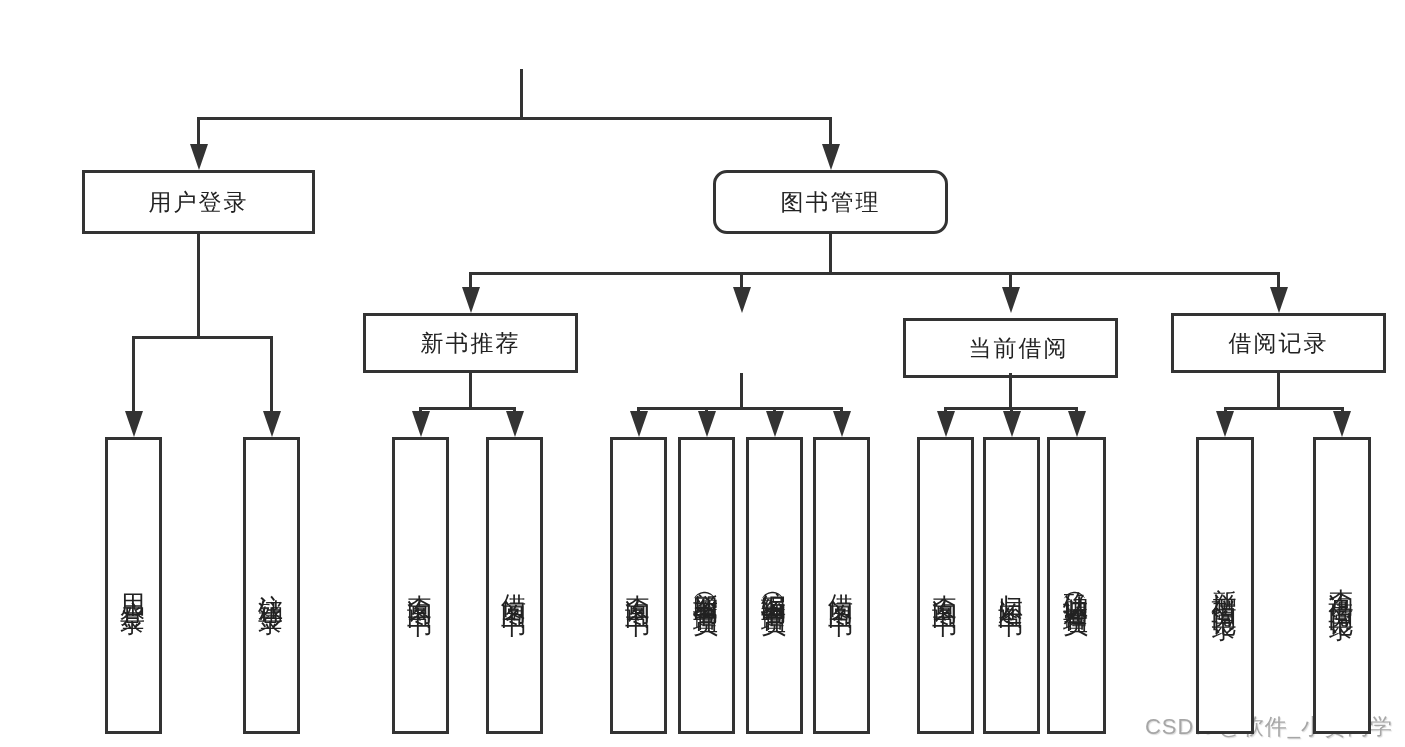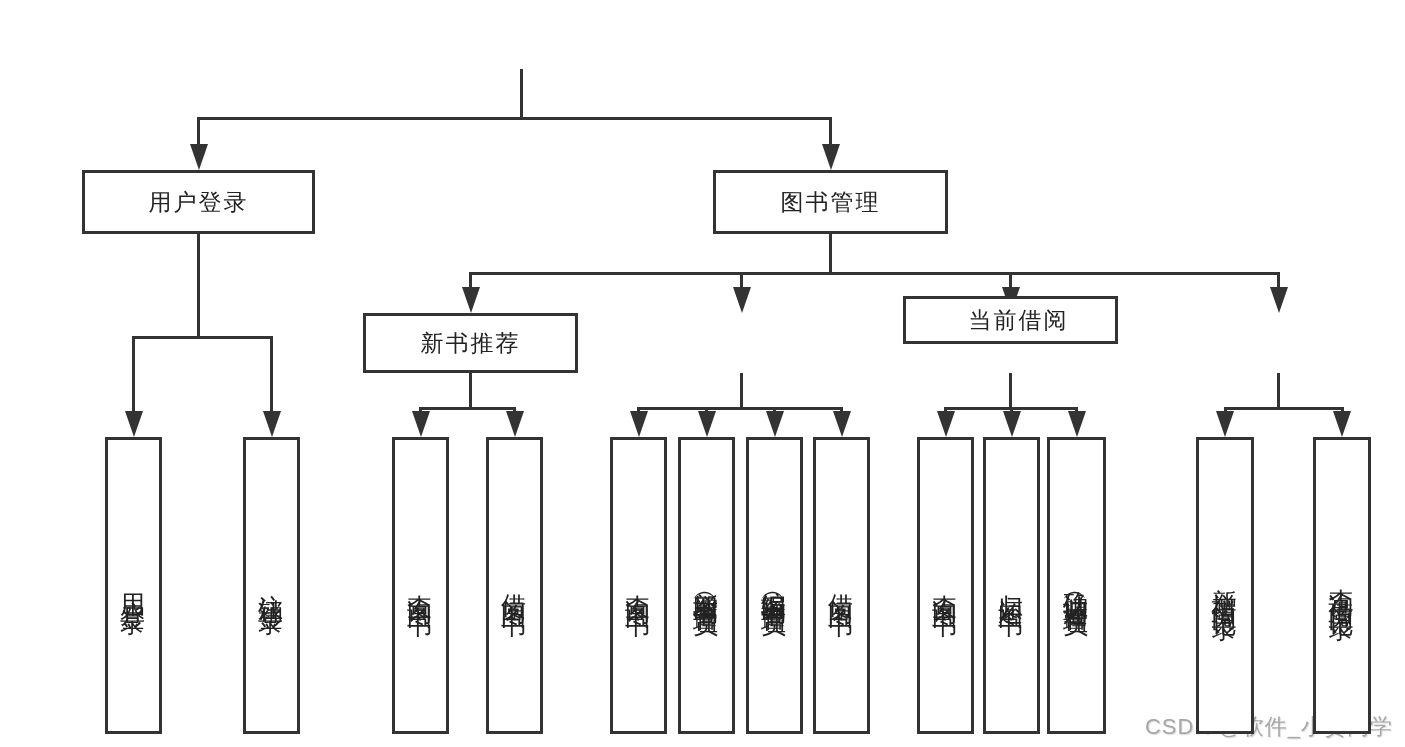--- a/index.html
+++ b/index.html
@@ -70,21 +70,21 @@
     <div class="edge" style="left: 197px; top: 234px; width: 3px; height: 105px;"></div>
     <div class="edge" style="left: 132px; top: 336px; width: 141px; height: 3px;"></div>
     <div class="edge" style="left: 132px; top: 336px; width: 3px; height: 76px;"></div>
     <div class="arrow" style="left: 124.5px; top: 411px;"></div>
     <div class="node vertical" style="left: 105px; top: 437px; width: 57px; height: 297px;">用户登录</div>
     <div class="edge" style="left: 270px; top: 336px; width: 3px; height: 76px;"></div>
     <div class="arrow" style="left: 262.5px; top: 411px;"></div>
     <div class="node vertical" style="left: 243px; top: 437px; width: 57px; height: 297px;">注销登录</div>
     <div class="edge" style="left: 829px; top: 117px; width: 3px; height: 28px;"></div>
     <div class="arrow" style="left: 821.5px; top: 144px;"></div>
-    <div class="node" style="left: 713px; top: 170px; width: 235px; height: 64px;">图书管理</div>
+    <div class="node" style="left: 713px; top: 170px; width: 235px; height: 64px; border-radius: 14px;">图书管理</div>
     <div class="edge" style="left: 829px; top: 234px; width: 3px; height: 41px;"></div>
     <div class="edge" style="left: 469px; top: 272px; width: 811px; height: 3px;"></div>
     <div class="edge" style="left: 469px; top: 272px; width: 3px; height: 16px;"></div>
     <div class="arrow" style="left: 461.5px; top: 287px;"></div>
     <div class="node" style="left: 363px; top: 313px; width: 215px; height: 60px;">新书推荐</div>
     <div class="edge" style="left: 469px; top: 373px; width: 3px; height: 37px;"></div>
     <div class="edge" style="left: 419px; top: 407px; width: 97px; height: 3px;"></div>
     <div class="edge" style="left: 419px; top: 407px; width: 3px; height: 5px;"></div>
     <div class="arrow" style="left: 411.5px; top: 411px;"></div>
     <div class="node vertical" style="left: 392px; top: 437px; width: 57px; height: 297px;">查询图书</div>
@@ -102,34 +102,35 @@
     <div class="arrow" style="left: 697.5px; top: 411px;"></div>
     <div class="node vertical long" style="left: 678px; top: 437px; width: 57px; height: 297px;">新增图书（管理员）</div>
     <div class="edge" style="left: 773px; top: 407px; width: 3px; height: 5px;"></div>
     <div class="arrow" style="left: 765.5px; top: 411px;"></div>
     <div class="node vertical long" style="left: 746px; top: 437px; width: 57px; height: 297px;">编辑图书（管理员）</div>
     <div class="edge" style="left: 840px; top: 407px; width: 3px; height: 5px;"></div>
     <div class="arrow" style="left: 832.5px; top: 411px;"></div>
     <div class="node vertical" style="left: 813px; top: 437px; width: 57px; height: 297px;">借阅图书</div>
     <div class="edge" style="left: 1009px; top: 272px; width: 3px; height: 16px;"></div>
     <div class="arrow" style="left: 1001.5px; top: 287px;"></div>
-    <div class="node" style="left: 903px; top: 296px; width: 215px; height: 48px; padding-left: 16px;">当前借阅</div>
+    <div class="node" style="left: 903px; top: 318px; width: 215px; height: 60px; padding-left: 16px;">当前借阅</div>
     <div class="edge" style="left: 1009px; top: 373px; width: 3px; height: 37px;"></div>
     <div class="edge" style="left: 944px; top: 407px; width: 134px; height: 3px;"></div>
     <div class="edge" style="left: 944px; top: 407px; width: 3px; height: 5px;"></div>
     <div class="arrow" style="left: 936.5px; top: 411px;"></div>
     <div class="node vertical" style="left: 917px; top: 437px; width: 57px; height: 297px;">查询图书</div>
     <div class="edge" style="left: 1010px; top: 407px; width: 3px; height: 5px;"></div>
     <div class="arrow" style="left: 1002.5px; top: 411px;"></div>
     <div class="node vertical" style="left: 983px; top: 437px; width: 57px; height: 297px;">归还图书</div>
     <div class="edge" style="left: 1075px; top: 407px; width: 3px; height: 5px;"></div>
     <div class="arrow" style="left: 1067.5px; top: 411px;"></div>
     <div class="node vertical long" style="left: 1047px; top: 437px; width: 59px; height: 297px;">确认归还（管理员）</div>
     <div class="edge" style="left: 1277px; top: 272px; width: 3px; height: 16px;"></div>
     <div class="arrow" style="left: 1269.5px; top: 287px;"></div>
+    <div class="node" style="left: 1171px; top: 313px; width: 215px; height: 60px;">借阅记录</div>
     <div class="edge" style="left: 1277px; top: 373px; width: 3px; height: 37px;"></div>
     <div class="edge" style="left: 1223.5px; top: 407px; width: 120px; height: 3px;"></div>
     <div class="edge" style="left: 1223.5px; top: 407px; width: 3px; height: 5px;"></div>
     <div class="arrow" style="left: 1216px; top: 411px;"></div>
     <div class="node vertical" style="left: 1196px; top: 437px; width: 58px; height: 297px;">新增借阅记录</div>
     <div class="edge" style="left: 1340.5px; top: 407px; width: 3px; height: 5px;"></div>
     <div class="arrow" style="left: 1333px; top: 411px;"></div>
     <div class="node vertical" style="left: 1313px; top: 437px; width: 58px; height: 297px;">查询借阅记录</div>
   </div>
 

